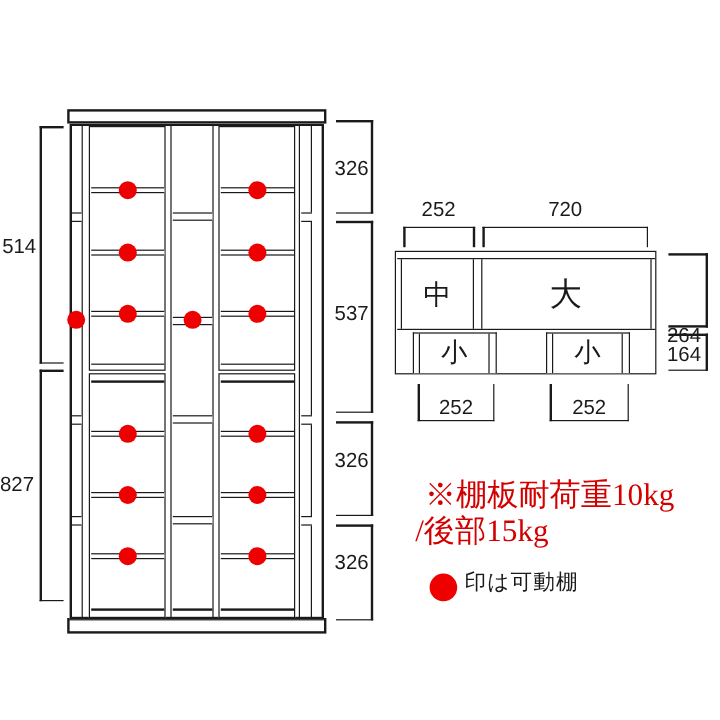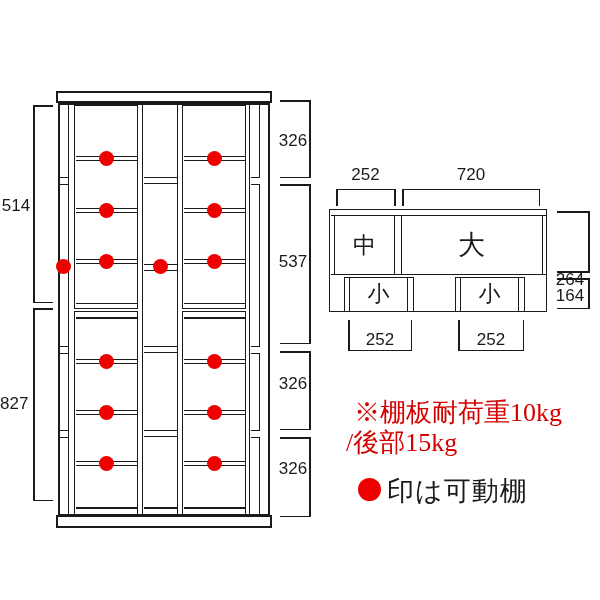--- a/index.html
+++ b/index.html
@@ -11,21 +11,21 @@
   .hline{background:#1a1a1a;height:1.5px;}
   .vline{background:#1a1a1a;width:1.5px;}
   .thin{width:1px;background:#1a1a1a;}
   .shelf{height:5px;border-top:1.5px solid #1a1a1a;border-bottom:1.5px solid #1a1a1a;background:#fff;}
   .rail{height:7px;border-top:1.5px solid #1a1a1a;border-bottom:1.5px solid #1a1a1a;background:#fff;}
   .notch{height:8px;border-top:1.5px solid #1a1a1a;border-bottom:1.5px solid #1a1a1a;background:#fff;}
   .dot{width:15px;height:15px;border-radius:50%;background:#ee0000;}
   .dim{font-size:17px;line-height:1;text-align:center;color:#1a1a1a;}
   .cjk{display:flex;align-items:center;justify-content:center;color:#1a1a1a;}
   .note{font-family:"Liberation Serif",serif;color:#d40000;font-size:26px;line-height:1.1;white-space:nowrap;}
-  .legendtext{font-family:"Liberation Serif",serif;color:#1a1a1a;font-size:27px;letter-spacing:1px;white-space:nowrap;}
+  .legendtext{font-family:"Liberation Serif",serif;color:#1a1a1a;font-size:18px;letter-spacing:1px;white-space:nowrap;}
 </style>
 </head>
 <body>
 
 <div id="stage">
 
   <div>
 
     <div class="abs box2" style="left:56px;top:91px;width:216px;height:12px;"></div>
     <div class="abs box2" style="left:56px;top:515px;width:216px;height:13px;"></div>

